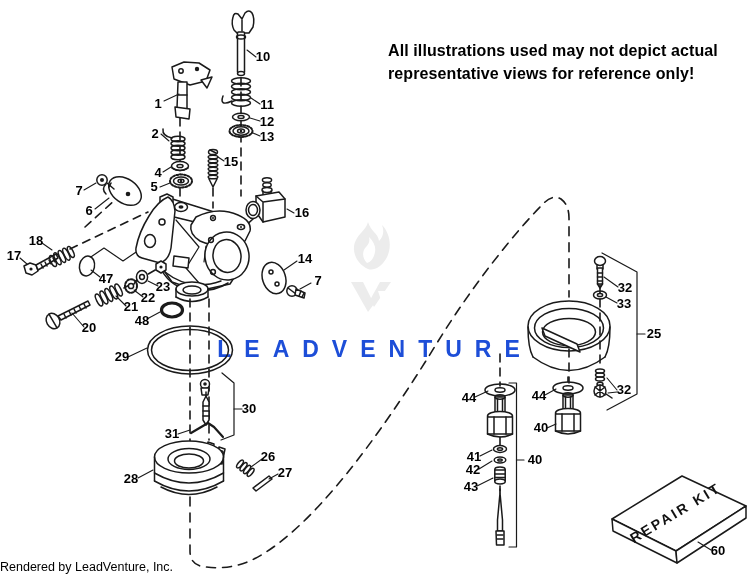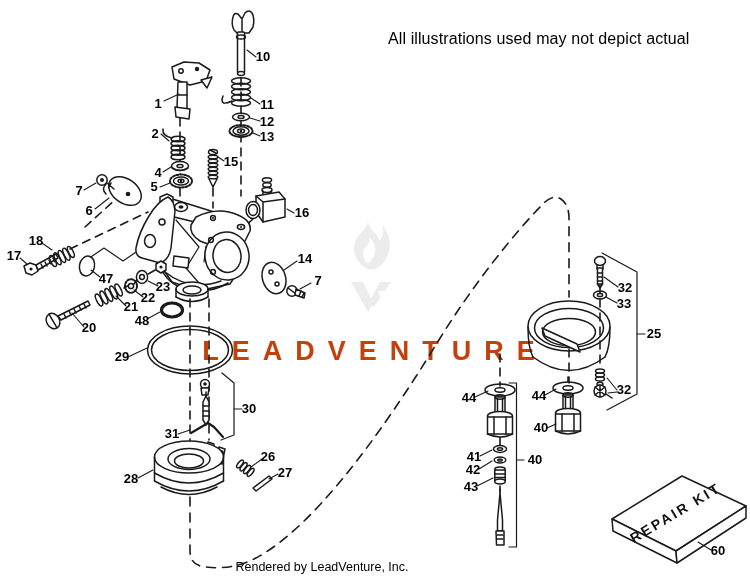--- a/index.html
+++ b/index.html
@@ -1,23 +1,23 @@
 <!DOCTYPE html>
 <html><head>
 <meta charset="utf-8">
 <style>
   html,body{margin:0;padding:0;background:#fff;}
   .canvas{position:relative;width:750px;height:583px;background:#fff;overflow:hidden;
           font-family:"Liberation Sans",sans-serif;}
-  .disclaimer{position:absolute;left:388px;top:27px;width:330px;color:#000;
-              font-size:16px;line-height:23px;font-weight:normal;letter-spacing:0.1px;}
+  .disclaimer{position:absolute;left:388px;top:39px;width:330px;color:#000;
+              font-size:16px;line-height:23px;font-weight:bold;letter-spacing:0.1px;}
   .watermark{position:absolute;left:0;top:0;width:750px;height:583px;pointer-events:none;}
   .wm-text{position:absolute;left:50%;top:336px;transform:translateX(-50%);
-           font-size:27px;font-weight:bold;letter-spacing:13px;color:#c2410c;white-space:nowrap;}
-  .footer{position:absolute;left:0;top:560px;width:644px;text-align:center;
+           font-size:23px;font-weight:bold;letter-spacing:13px;color:#1d4ed8;white-space:nowrap;}
+  .footer{position:absolute;left:0;top:560px;width:644px;
           font-size:12.5px;color:#000;}
   svg{position:absolute;left:0;top:0;}
   .art path,.art line,.art ellipse,.art circle,.art rect,.art polygon,.art polyline{
       stroke:#1a1a1a;stroke-width:1.5;fill:none;stroke-linecap:round;stroke-linejoin:round;}
   .art .w{fill:#fff;}
   .art .k{fill:#1a1a1a;stroke:none;}
   .art .dash{stroke-dasharray:8 6;fill:none;stroke-width:1.6;}
   .art .lead{stroke-width:1.1;}
   .art .teeth{stroke-dasharray:2 1.7;stroke-width:2;}
   .art .thin{stroke-width:1.2;}
@@ -42,20 +42,21 @@
         <path d="M351,282 L363,282 L374,304 L368,312 Z"></path>
         <path d="M391,282 L380,282 L370,300 L374,307 Z"></path>
         <path d="M378,291 L386,291 L381,300 Z" fill="#fff"></path>
       </g>
     </svg>
     <div class="wm-text">LEADVENTURE</div>
   </div>
 
   <div class="disclaimer">
     <div>All illustrations used may not depict actual</div>
+    <div>representative views for reference only!</div>
   </div>
 
   <svg class="art" width="750" height="583" viewBox="0 0 750 583">
 
     <g>
       <path class="dash" d="M180,118 V196"></path>
       <path class="dash" d="M241,78 V196"></path>
       <path class="dash" d="M213,188 V208"></path>
       <path class="dash" d="M190,299 V443"></path>
       <path class="dash" d="M209,299 V440"></path>

